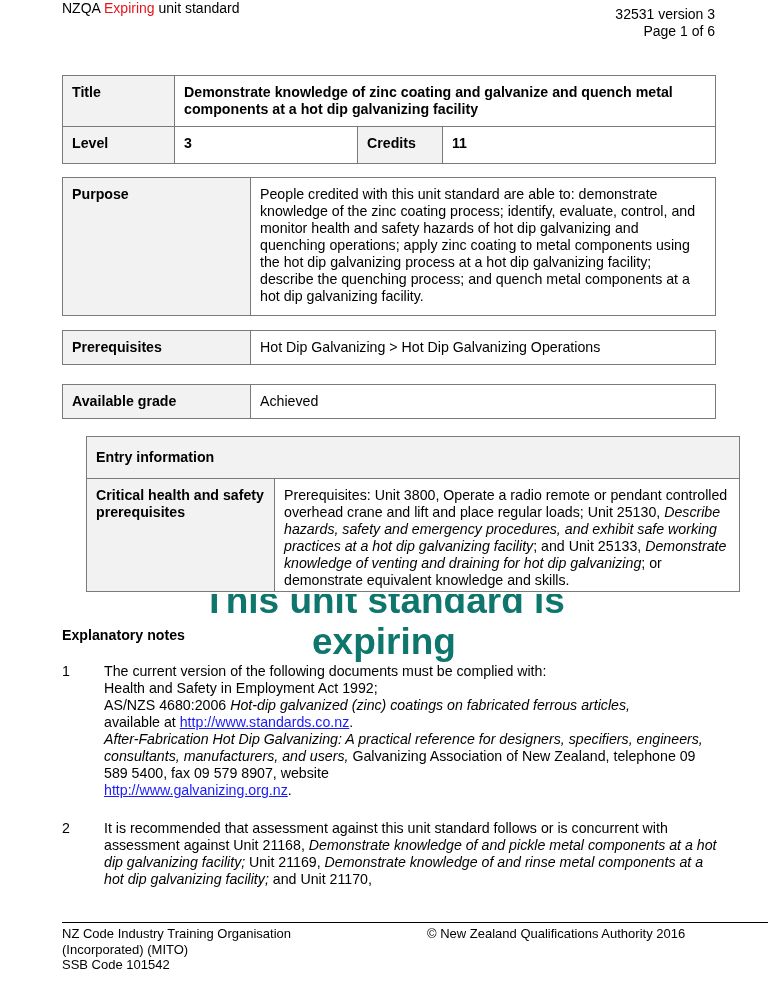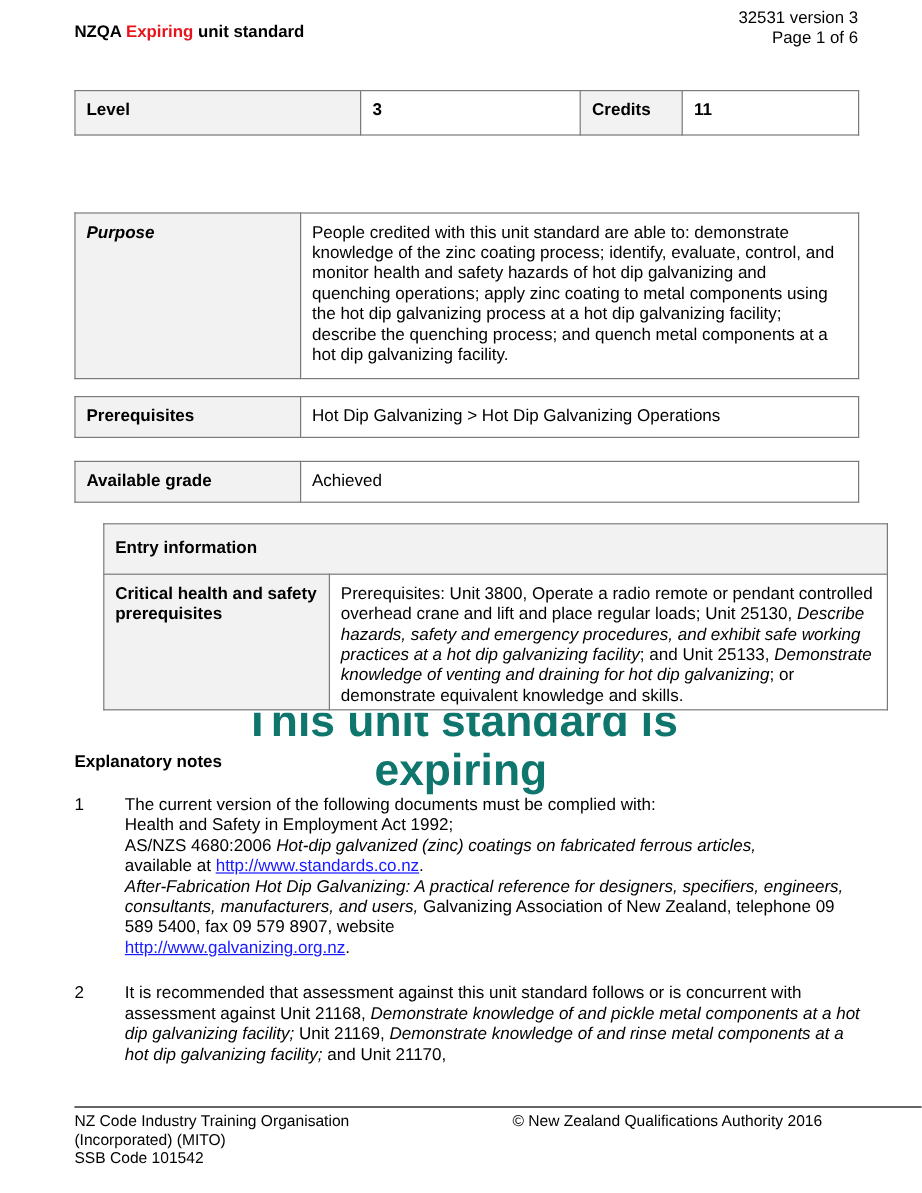--- a/index.html
+++ b/index.html
@@ -1,20 +1,20 @@
 <!DOCTYPE html>
 <html><head>
 <meta charset="utf-8">
 <style>
   html, body { margin: 0; padding: 0; background: #ffffff; }
   body {
     width: 768px; height: 994px; position: relative; overflow: hidden;
     font-family: "Liberation Sans", sans-serif; color: #000; font-size: 14.2px;
   }
-  .hdr-left { position: absolute; left: 62px; top: 18px; font-size: 14px; font-weight: bold; }
+  .hdr-left { position: absolute; left: 62px; top: 0; font-size: 14px; }
   .hdr-left .exp { color: #e8141b; }
   .hdr-right { position: absolute; right: 53px; top: 6px; font-size: 14px; text-align: right; line-height: 17px; }
 
   table.box {
     position: absolute; left: 62px; width: 654px;
     border-collapse: collapse; z-index: 2; background: #fff;
   }
   table.box td {
     border: 1.3px solid #7a7a7a; vertical-align: top;
     padding: 8px 9px 8px 9px; line-height: 17px;
@@ -46,33 +46,37 @@
 <div class="hdr-left">
   <span>NZQA </span><span class="exp">Expiring</span><span> unit standard</span>
 </div>
 <div class="hdr-right">
   <div>32531 version 3</div>
   <div>Page 1 of 6</div>
 </div>
 
 <table class="box" style="top:75px;">
   <tbody>
+      <tr>
+    <td class="lbl" style="width:93px; height:31px;">Title</td>
+    <td class="val" colspan="3" style="font-weight:bold;">Demonstrate knowledge of zinc coating and galvanize and quench metal components at a hot dip galvanizing facility</td>
+  </tr>
   <tr>
     <td class="lbl" style="height:20px;">Level</td>
     <td class="val" style="width:164px; font-weight:bold;">3</td>
     <td class="lbl" style="width:66px;">Credits</td>
     <td class="val" style="font-weight:bold;">11</td>
   </tr>
 </tbody>
   </table>
 
 <table class="box" style="top:177px;">
   <tbody>
       <tr>
-    <td class="lbl" style="width:169px;font-style:italic;">Purpose</td>
+    <td class="lbl" style="width:169px;">Purpose</td>
     <td class="val" style="padding-bottom:10px;">People credited with this unit standard are able to: demonstrate knowledge of the zinc coating process; identify, evaluate, control, and monitor health and safety hazards of hot dip galvanizing and quenching operations; apply zinc coating to metal components using the hot dip galvanizing process at a hot dip galvanizing facility; describe the quenching process; and quench metal components at a hot dip galvanizing facility.</td>
   </tr>
 </tbody>
   </table>
 
 <table class="box" style="top:330px;">
   <tbody>
       <tr>
     <td class="lbl" style="width:169px;">Prerequisites</td>
     <td class="val">Hot Dip Galvanizing &gt; Hot Dip Galvanizing Operations</td>

